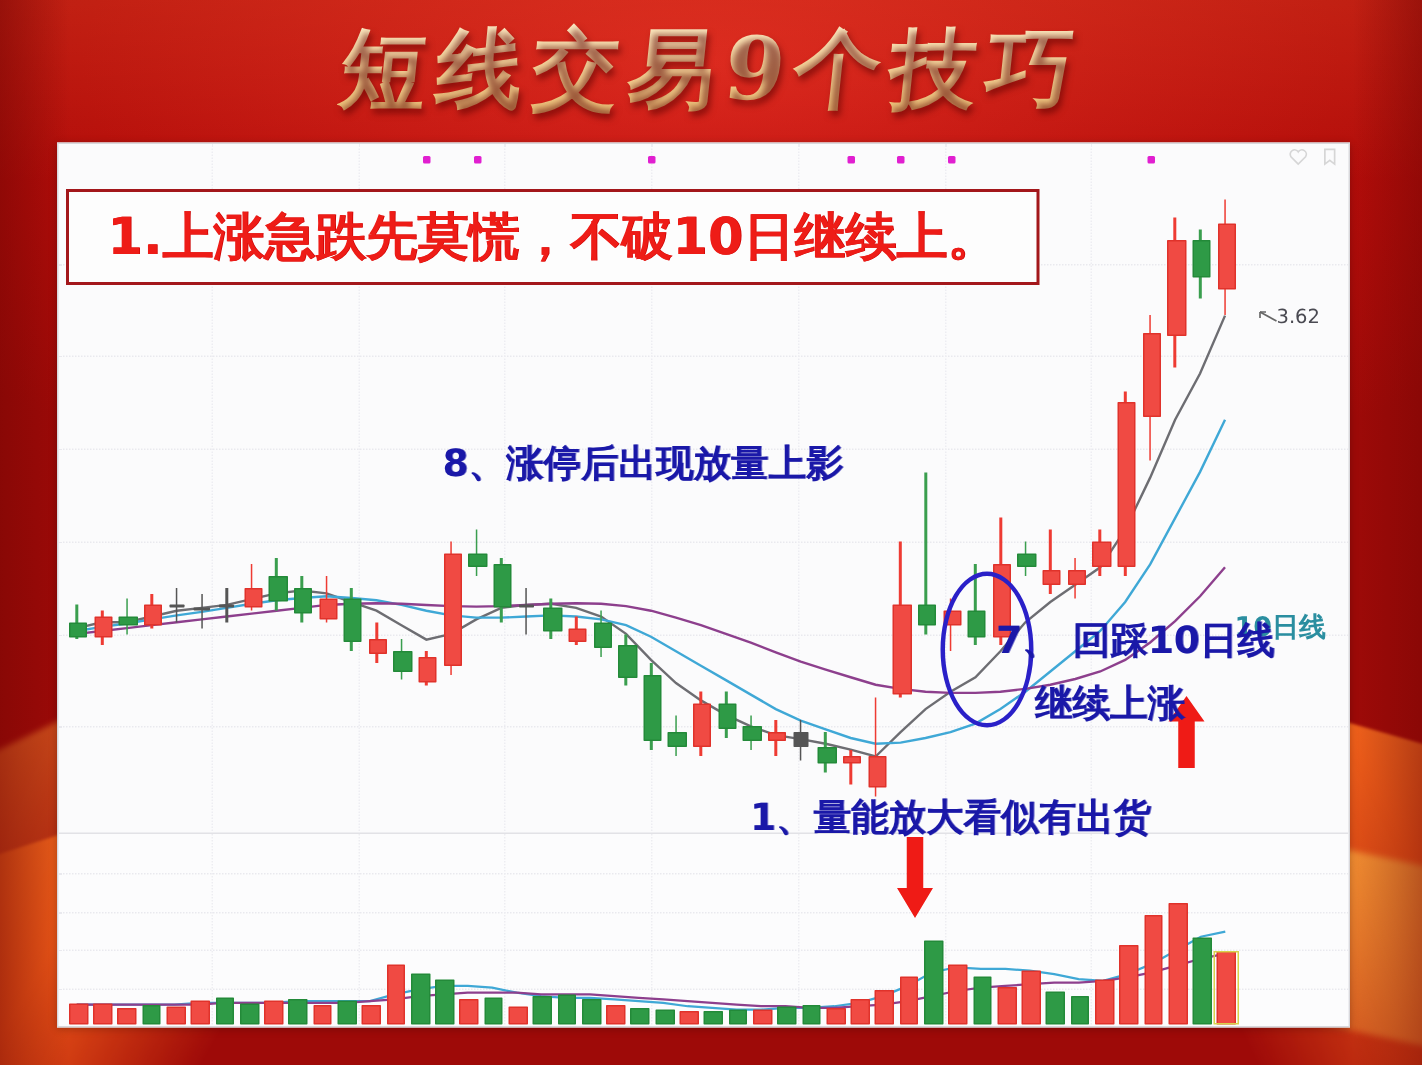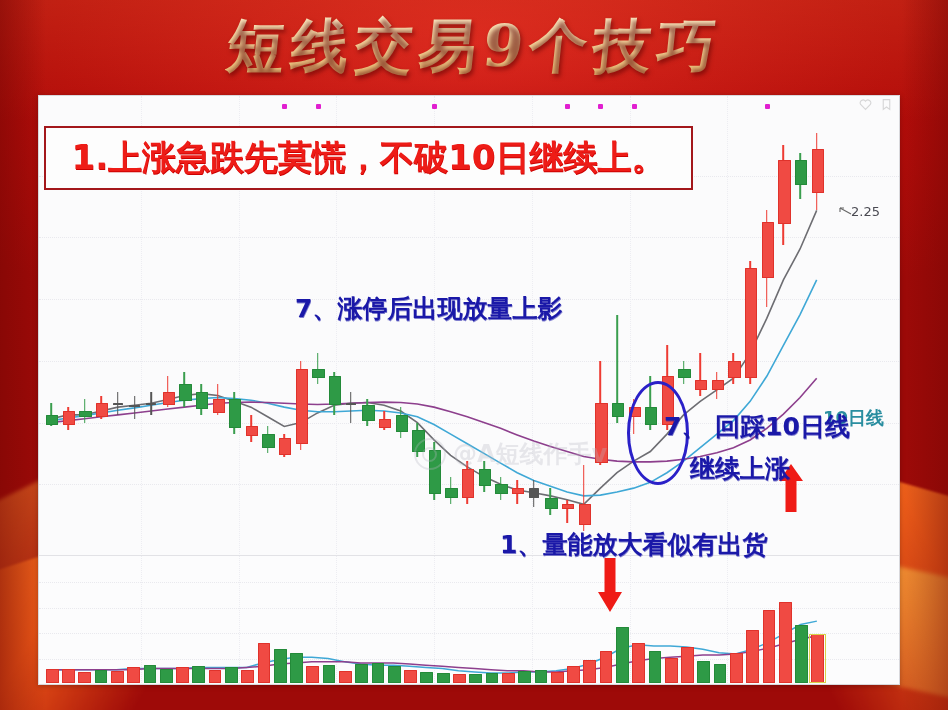--- a/index.html
+++ b/index.html
@@ -375,34 +375,30 @@
         <div class="candle c-up" style="left: 772.523px; top: 37.2857px; width: 10.3157px; height: 77.1429px;">
           <div class="wick" style="top: 0px; height: 100%;"></div>
           <div class="body" style="top: 15.4286px; height: 42.4286px;"></div>
         </div>
       </div>
 
     <svg id="price-tag-arrow" viewBox="0 0 14 10">
       <path d="M1 2 L12 8" stroke="#666" stroke-width="1.1" fill="none"></path>
       <path d="M1 2 L5 2 M1 2 L1 6" stroke="#666" stroke-width="1.1" fill="none"></path>
     </svg>
-    <div id="price-tag">2.25</div>
+    <div id="price-tag">3.62</div>
 
     <div id="ellipse"></div>
 
     <svg class="arrow-up" style="left:739px;top:368px;" viewBox="0 0 26 48">
       <path d="M13 0 L25 17 L18.5 17 L18.5 48 L7.5 48 L7.5 17 L1 17 Z" fill="#ef1b16"></path>
     </svg>
 
     <div id="ma10-label">10日线</div>
 
-    <div id="watermark">
-      <div class="wb-logo"></div>
-      <div class="wb-text">@A短线作手v</div>
-    </div>
   </div>
 
   <div id="vol-panel">
     <div id="vol-grid">
         <div class="gridline" style="top: 25.8px;"></div>
         <div class="gridline" style="top: 51.6px;"></div>
         <div class="gridline" style="top: 77.4px;"></div>
         <div class="gridline" style="top: 103.2px;"></div>
         <div class="vgridline" style="left: 101.75px;"></div>
         <div class="vgridline" style="left: 199.5px;"></div>
@@ -467,20 +463,20 @@
         <div class="vbar v-up" style="left: 772.478px; width: 10.7525px; height: 47.46px;"></div>
         <div class="v-box" style="left: 770.478px; top: 77.54px; width: 14.7525px; height: 47.46px;"></div>
       </div>
   </div>
 </div>
 
 <div id="headline">
   <div id="headline-text">1.上涨急跌先莫慌，不破10日继续上。</div>
 </div>
 
-<div class="anno-blue" id="anno2">7、涨停后出现放量上影</div>
+<div class="anno-blue" id="anno2">8、涨停后出现放量上影</div>
 <div class="anno-blue" id="anno3a">7、 回踩10日线</div>
 <div class="anno-blue" id="anno3b">继续上涨</div>
 <div class="anno-blue" id="anno-vol">1、量能放大看似有出货</div>
 
 <svg class="arrow-dn" style="position:absolute;left:597px;top:558px;" viewBox="0 0 26 54">
   <path d="M13 54 L25 34 L18.5 34 L18.5 0 L7.5 0 L7.5 34 L1 34 Z" fill="#ef1b16"></path>
 </svg>
 
 </body></html>

